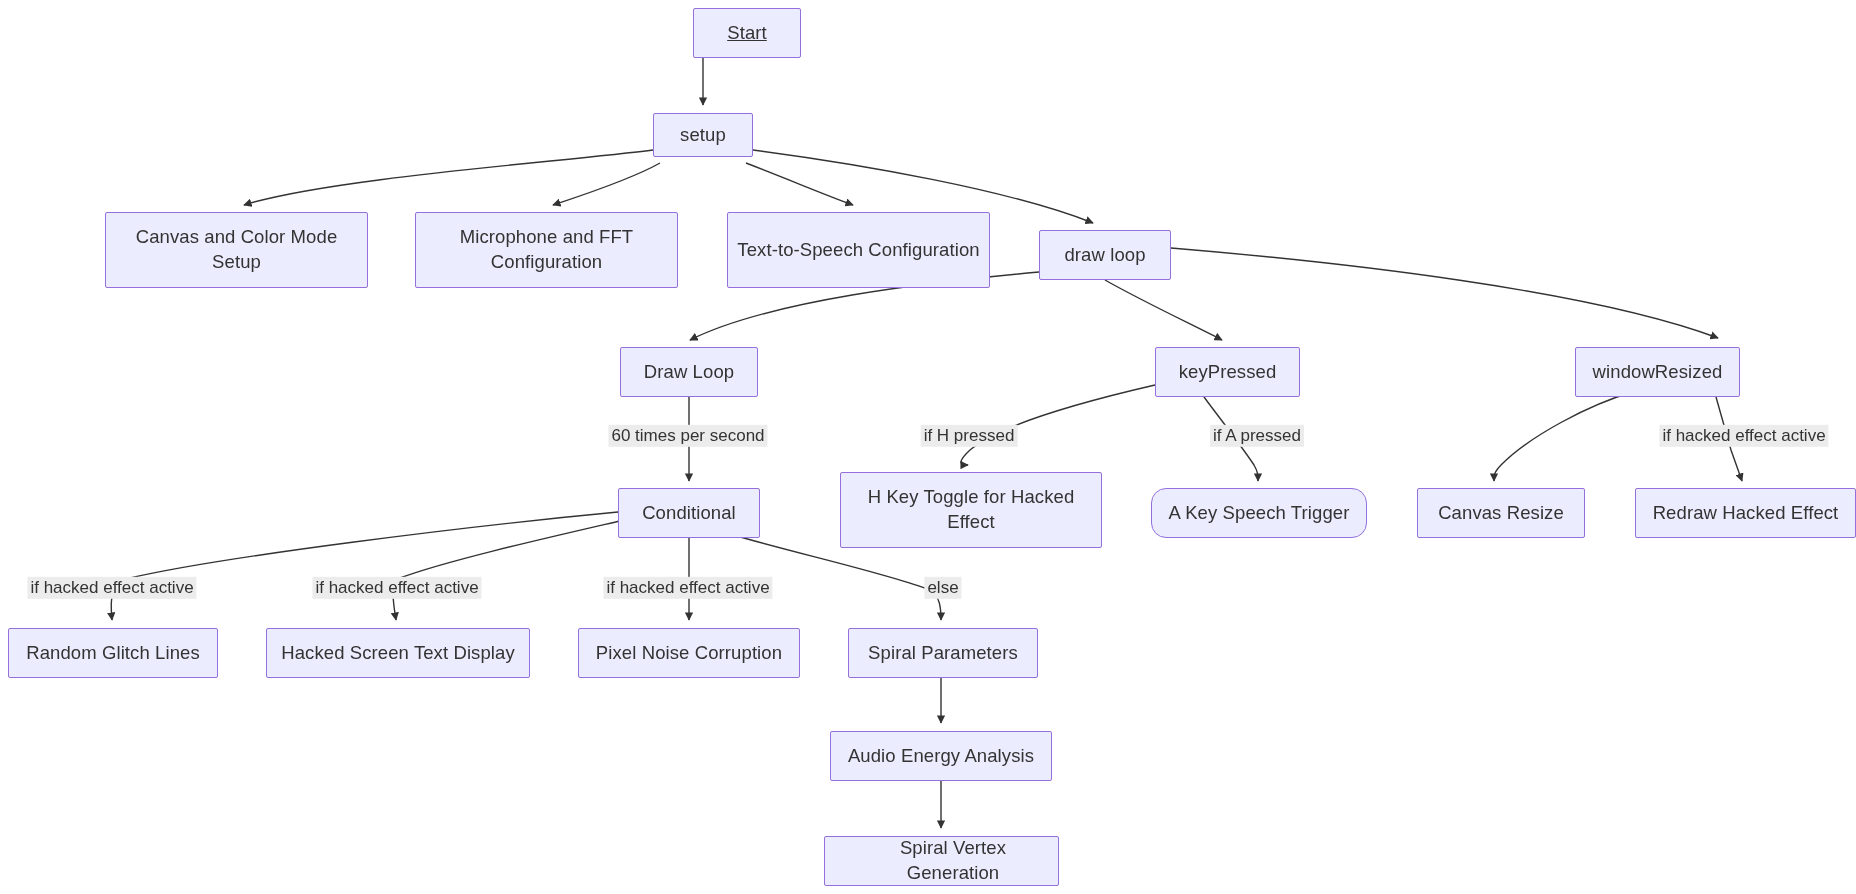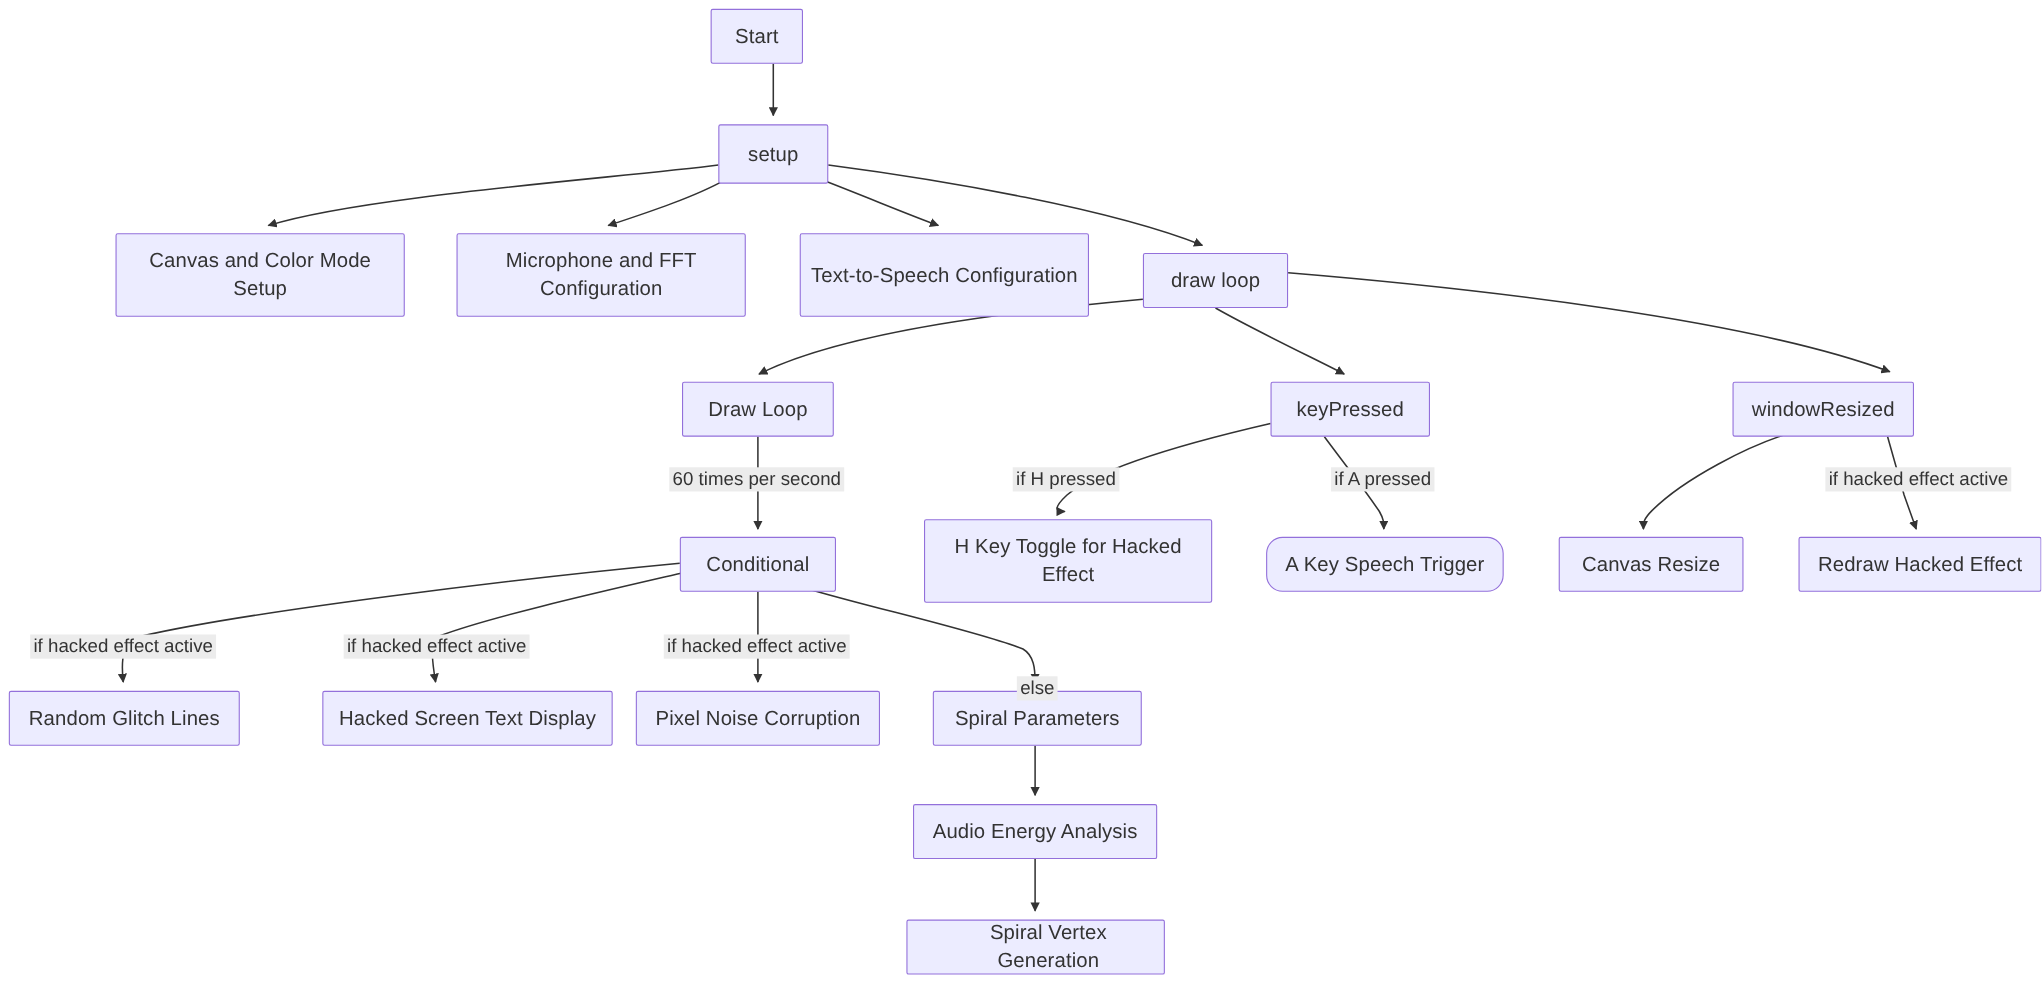--- a/index.html
+++ b/index.html
@@ -77,24 +77,24 @@
         <path d="M 618,512 C 470,526 225,556 130,578 C 110,584 110,600 112,620"></path>
         <path d="M 624,520 C 555,536 448,560 400,578 C 390,584 393,602 396,620"></path>
         <path d="M 689,538 L 689,620"></path>
         <path d="M 730,534 C 790,552 890,574 930,590 C 940,596 941,608 941,620"></path>
         <path d="M 941,678 L 941,723"></path>
         <path d="M 941,781 L 941,828"></path>
       </g>
   </svg>
 
   <div id="nodes">
-      <div class="node" style="left: 646px; top: 8px; width: 84px; height: 50px;">
+      <div class="node" style="left: 693px; top: 8px; width: 108px; height: 50px; text-decoration: underline;">
         <span>Start</span>
       </div>
-      <div class="node" style="left: 653px; top: 113px; width: 100px; height: 54px; text-align: right;">
+      <div class="node" style="left: 653px; top: 113px; width: 100px; height: 44px; text-align: right;">
         <span>setup</span>
       </div>
       <div class="node" style="left: 105px; top: 212px; width: 263px; height: 76px;">
         <span>Canvas and Color Mode Setup</span>
       </div>
       <div class="node" style="left: 415px; top: 212px; width: 263px; height: 76px;">
         <span>Microphone and FFT Configuration</span>
       </div>
       <div class="node" style="left: 727px; top: 212px; width: 263px; height: 76px;">
         <span>Text-to-Speech Configuration</span>
@@ -122,21 +122,21 @@
       </div>
       <div class="node" style="left: 1417px; top: 488px; width: 168px; height: 50px;">
         <span>Canvas Resize</span>
       </div>
       <div class="node" style="left: 1635px; top: 488px; width: 221px; height: 50px;">
         <span>Redraw Hacked Effect</span>
       </div>
       <div class="node" style="left: 8px; top: 628px; width: 210px; height: 50px;">
         <span>Random Glitch Lines</span>
       </div>
-      <div class="node" style="left: 266px; top: 628px; width: 264px; height: 50px; margin-left: 27px;">
+      <div class="node" style="left: 266px; top: 628px; width: 264px; height: 50px;">
         <span>Hacked Screen Text Display</span>
       </div>
       <div class="node" style="left: 578px; top: 628px; width: 222px; height: 50px;">
         <span>Pixel Noise Corruption</span>
       </div>
       <div class="node" style="left: 848px; top: 628px; width: 190px; height: 50px;">
         <span>Spiral Parameters</span>
       </div>
       <div class="node" style="left: 830px; top: 731px; width: 222px; height: 50px;">
         <span>Audio Energy Analysis</span>
@@ -146,16 +146,16 @@
       </div>
     </div>
   <div id="labels">
       <div class="edge-label" style="left: 688px; top: 436px;">60 times per second</div>
       <div class="edge-label" style="left: 969px; top: 436px;">if H pressed</div>
       <div class="edge-label" style="left: 1257px; top: 436px;">if A pressed</div>
       <div class="edge-label" style="left: 1744px; top: 436px;">if hacked effect active</div>
       <div class="edge-label" style="left: 112px; top: 588px;">if hacked effect active</div>
       <div class="edge-label" style="left: 397px; top: 588px;">if hacked effect active</div>
       <div class="edge-label" style="left: 688px; top: 588px;">if hacked effect active</div>
-      <div class="edge-label" style="left: 943px; top: 588px; margin-top: 38px;">else</div>
+      <div class="edge-label" style="left: 943px; top: 588px;">else</div>
     </div>
 
 </div>
 
 </body></html>

